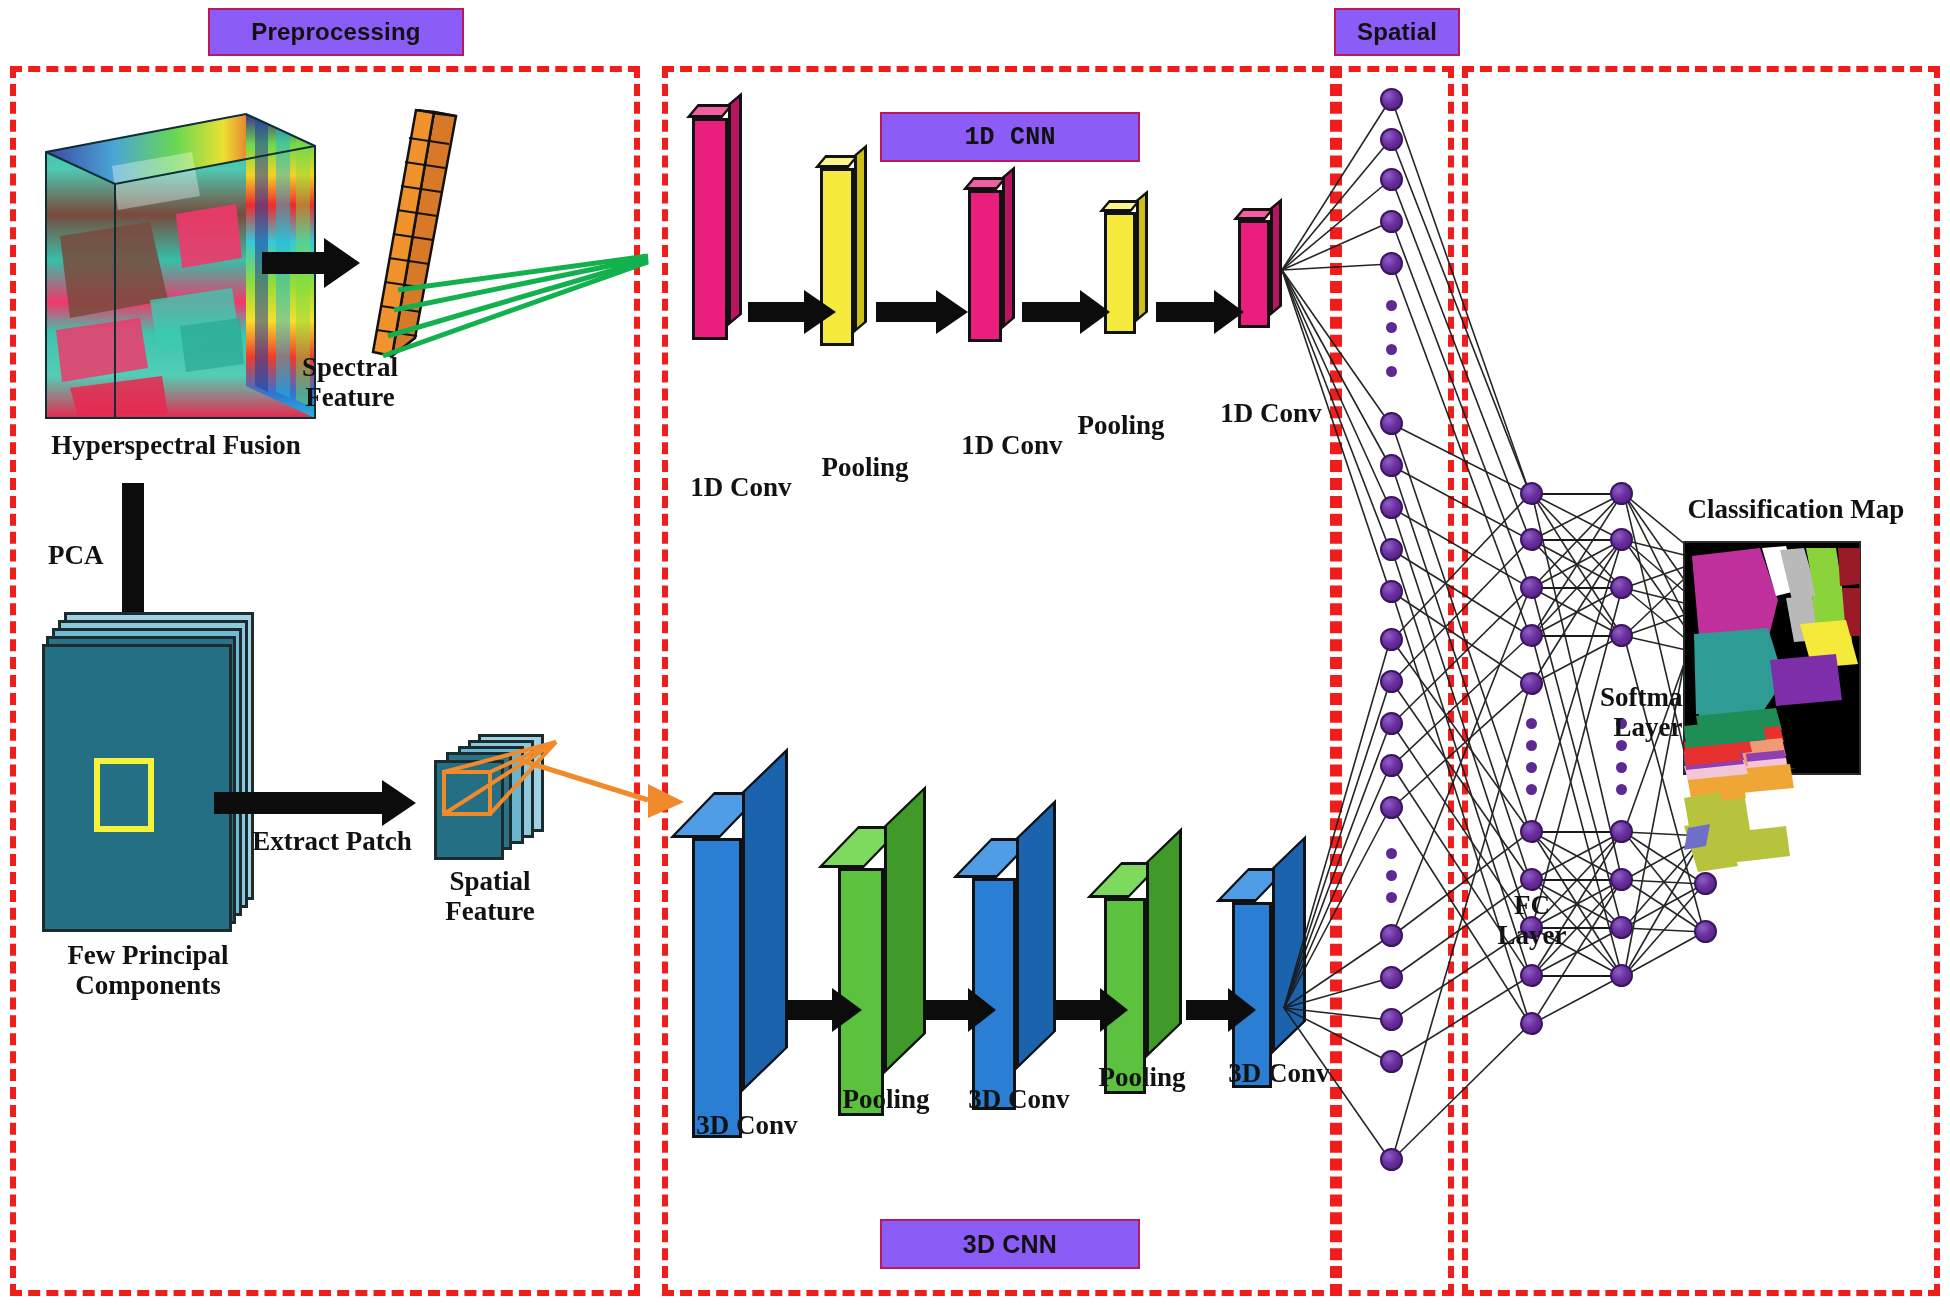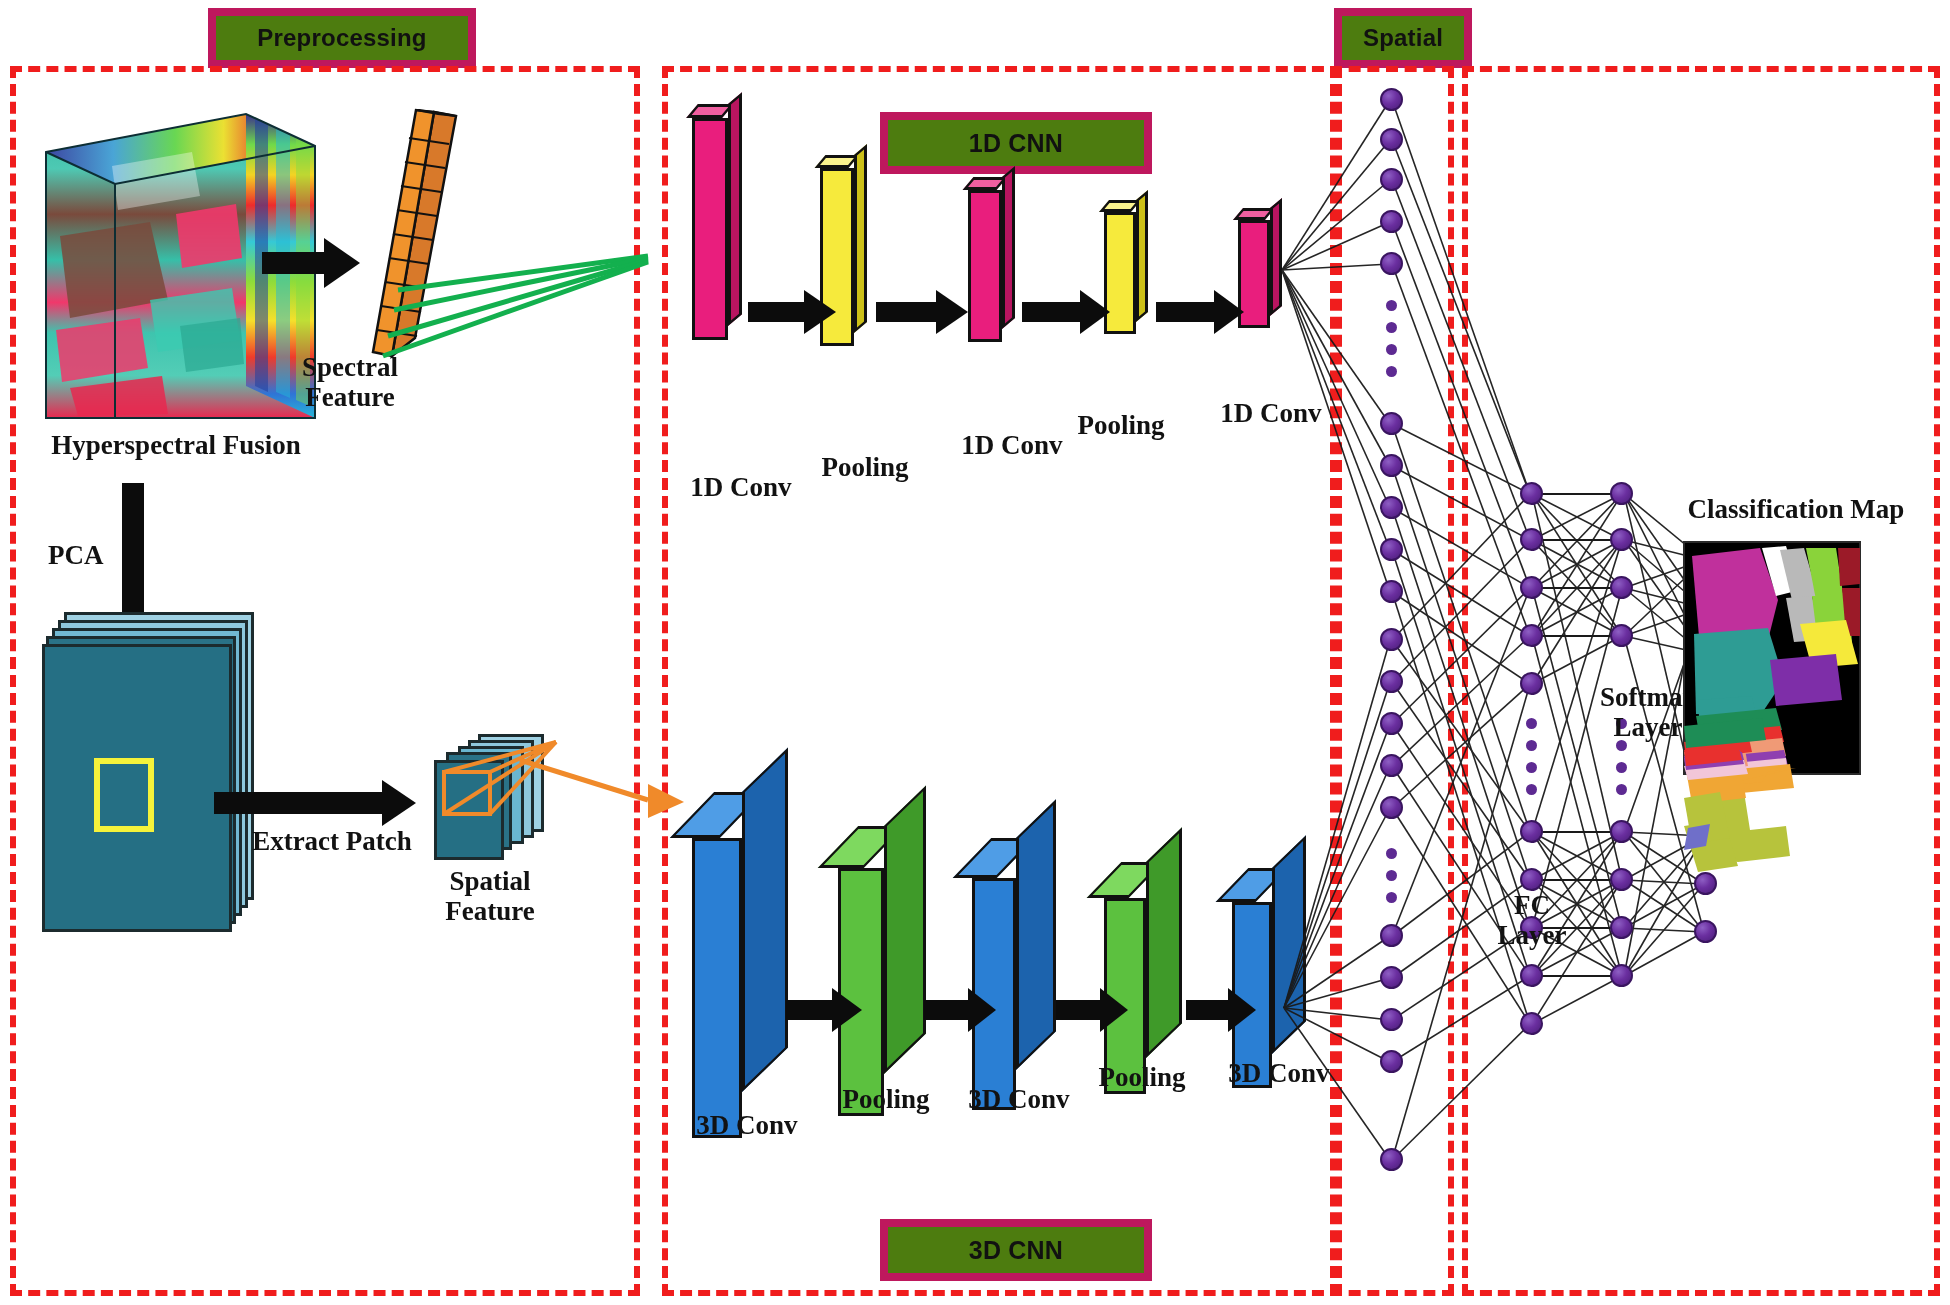--- a/index.html
+++ b/index.html
@@ -1,21 +1,21 @@
 <!DOCTYPE html>
 <html><head>
 <meta charset="utf-8">
 <style>
   html,body{margin:0;padding:0;background:#ffffff;}
   body{width:1950px;height:1305px;position:relative;overflow:hidden;
        font-family:"Liberation Serif",serif;}
   .stage{position:absolute;left:0;top:0;width:1950px;height:1305px;}
 
   
-  .pill{position:absolute;background:#4d7c0f;border:8px solid #be185d;
+  .pill{position:absolute;background:#8b5cf6;border:2px solid #be185d;
         display:flex;align-items:center;justify-content:center;
         font-family:"Liberation Sans",sans-serif;font-weight:bold;
         color:#111;letter-spacing:.2px;}
   .pill.hdr{font-size:24px;height:44px;}
   .pill.sub{font-size:25px;height:46px;}
 
   
   .dash{position:absolute;border:6px dashed #f01d1d;box-sizing:border-box;}
 
   
@@ -52,21 +52,21 @@
 <div class="stage">
 
   <div class="pill hdr" style="left:208px;top:8px;width:252px;">Preprocessing</div>
   <div class="pill hdr" style="left:1334px;top:8px;width:122px;">Spatial</div>
 
   <div class="dash" style="left:10px;top:66px;width:630px;height:1230px;"></div>
   <div class="dash" style="left:662px;top:66px;width:680px;height:1230px;"></div>
   <div class="dash" style="left:1330px;top:66px;width:124px;height:1230px;"></div>
   <div class="dash" style="left:1462px;top:66px;width:478px;height:1230px;"></div>
 
-  <div class="pill sub" style="left:880px;top:112px;width:256px;">1D CNN</div>
+  <div class="pill sub" style="left:880px;top:112px;width:256px;font-family:Liberation Mono, monospace;">1D CNN</div>
   <div class="pill sub" style="left:880px;top:1219px;width:256px;">3D CNN</div>
 
   <svg class="layer" viewBox="0 0 1950 1305">
     <defs>
       <linearGradient id="cubeFront" x1="0" y1="0" x2="0" y2="1">
         <stop offset="0%" stop-color="#2fb9a4"></stop>
         <stop offset="18%" stop-color="#4ec9b3"></stop>
         <stop offset="33%" stop-color="#7a4a3c"></stop>
         <stop offset="48%" stop-color="#36bfa8"></stop>
         <stop offset="62%" stop-color="#f0386b"></stop>
@@ -167,20 +167,22 @@
 
   <div class="stack" style="left:42px;top:612px;width:230px;height:310px;">
     <div class="plane" style="left:22px;top:0px;width:190px;height:288px;background:#9fd2e4;"></div>
     <div class="plane" style="left:16px;top:8px;width:190px;height:288px;background:#8ec8dd;"></div>
     <div class="plane" style="left:10px;top:16px;width:190px;height:288px;background:#72b9d3;"></div>
     <div class="plane" style="left:4px;top:24px;width:190px;height:288px;background:#2a7287;"></div>
     <div class="plane" style="left:0px;top:32px;width:190px;height:288px;background:#256f84;"></div>
     <div style="position:absolute;left:52px;top:146px;width:60px;height:74px;
                 border:6px solid #f6f23a;box-sizing:border-box;"></div>
   </div>
+  <div class="lbl" style="left:18px;top:940px;width:260px;">Few Principal
+Components</div>
 
   <svg class="layer" viewBox="0 0 1950 1305">
     <g fill="#0c0c0c">
       <rect x="214" y="792" width="168" height="22"></rect>
       <polygon points="382,780 416,803 382,826"></polygon>
     </g>
   </svg>
   <div class="lbl" style="left:222px;top:826px;width:220px;">Extract Patch</div>
 
   <div class="stack" style="left:432px;top:734px;width:120px;height:130px;">

